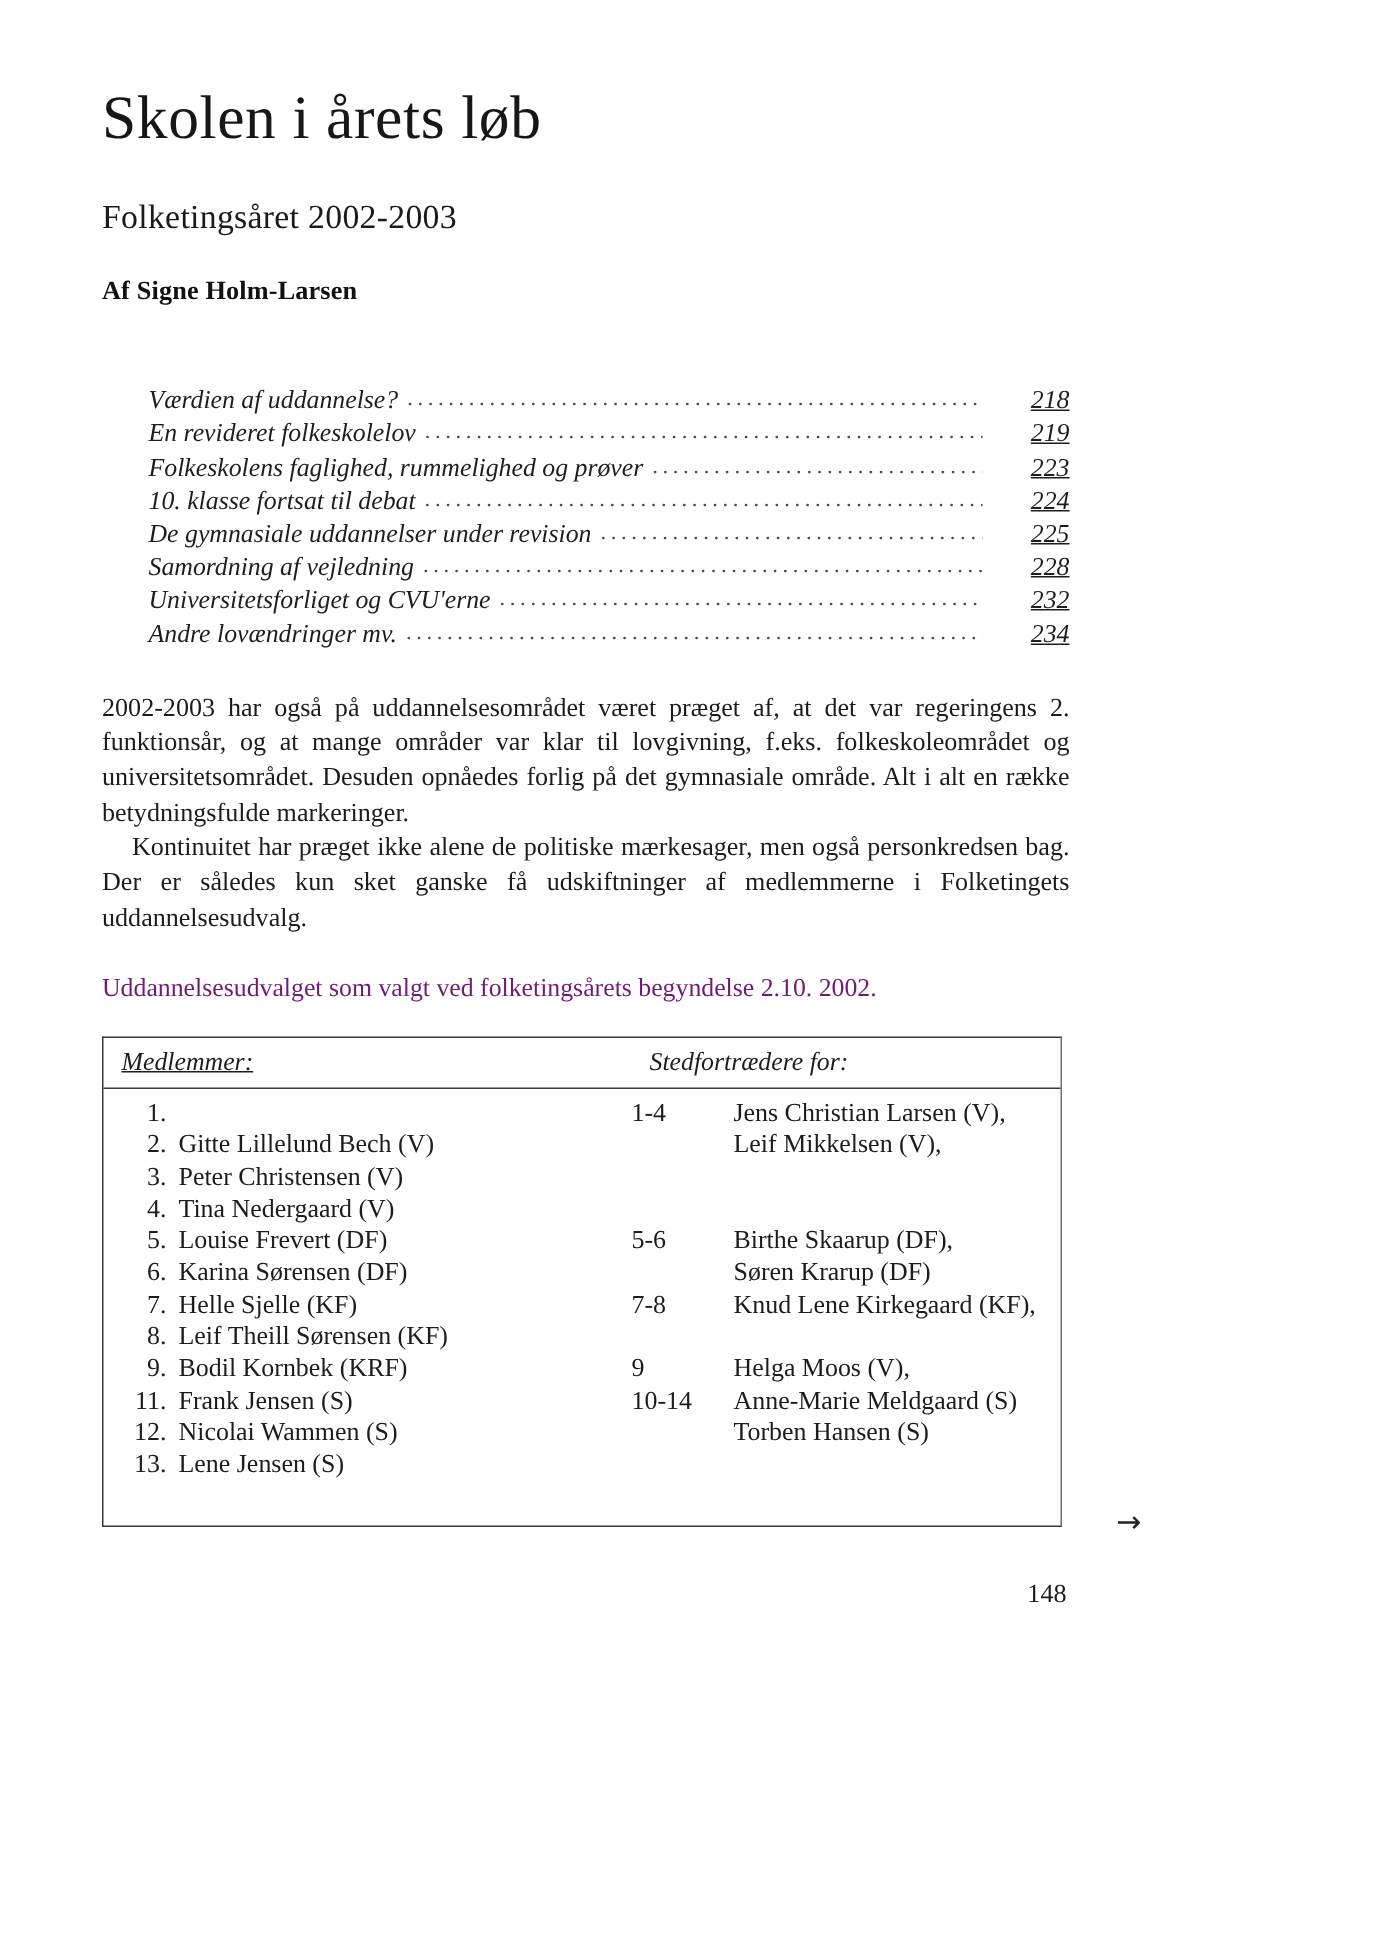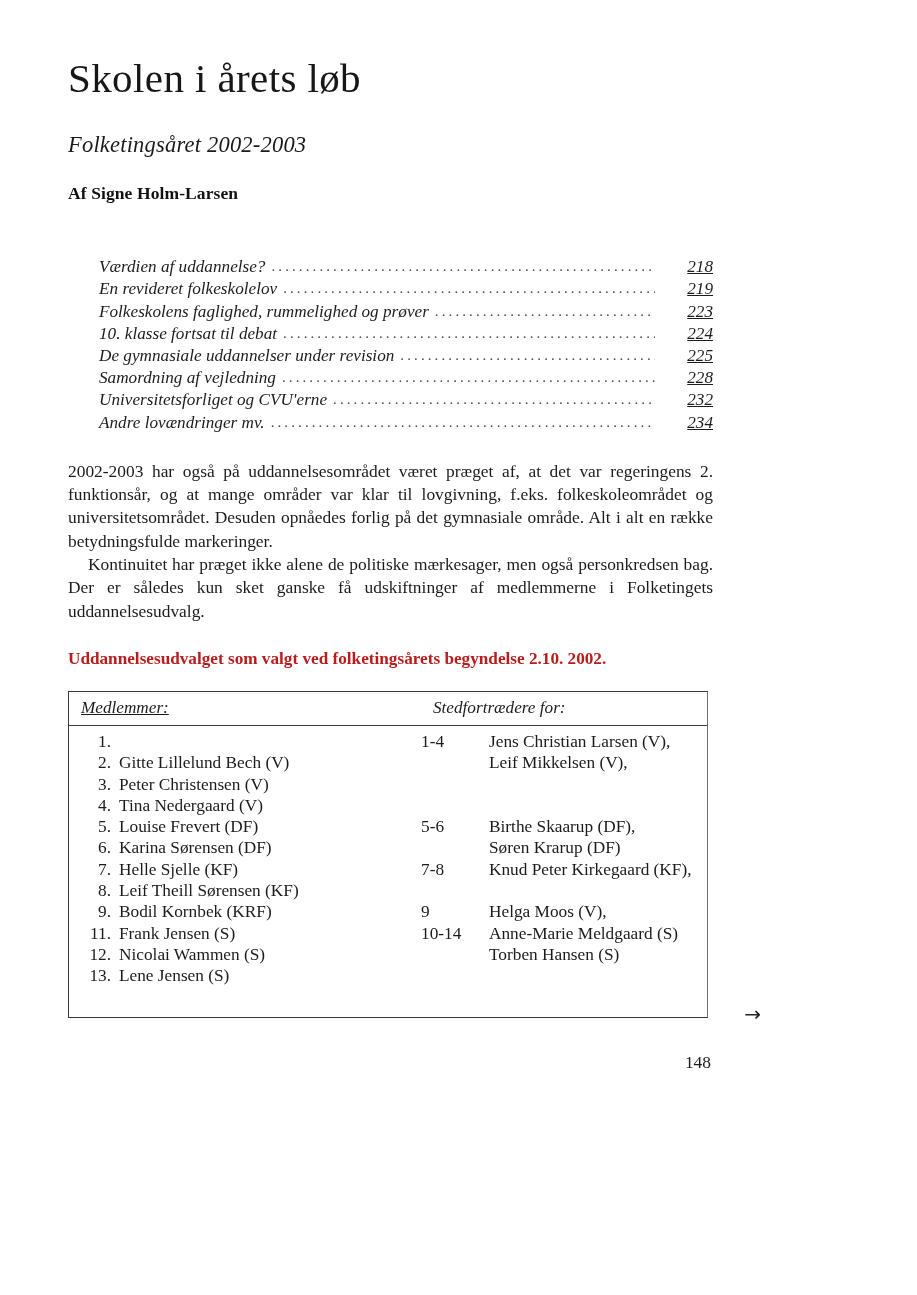--- a/index.html
+++ b/index.html
@@ -46,21 +46,20 @@
     font-size: 41px;
     font-weight: normal;
     letter-spacing: 0.4px;
     margin: 0;
     padding-top: 56px;
     line-height: 1.08;
     color: #171717;
   }
   .doc-subtitle {
     font-size: 22.5px;
-    font-style: italic;
     margin: 0;
     padding-top: 32px;
     letter-spacing: 0.2px;
     color: #1b1b1b;
   }
   .doc-author {
     font-size: 17.5px;
     font-weight: bold;
     margin: 0;
     padding-top: 25px;
@@ -113,24 +112,24 @@
     text-align: justify;
     margin: 0;
     color: #1c1c1c;
   }
   .para.indent {
     text-indent: 20px;
   }
 
   .section-heading {
     font-size: 17.2px;
-    font-weight: bold;
+    font-weight: normal;
     margin: 0;
     padding-top: 26px;
-    color: #b91c1c;
+    color: #701a75;
   }
 
   
   .table-wrap {
     position: relative;
     margin-top: 22px;
   }
   .committee-table {
     border: 1px solid #3a3a3a;
     border-right-color: #6e6e6e;
@@ -351,21 +350,21 @@
             <div class="range-row"></div>
           </div>
 
           <div class="col-subs">
             <div class="sub-row">Jens Christian Larsen (V),</div>
             <div class="sub-row">Leif Mikkelsen (V),</div>
             <div class="sub-row"></div>
             <div class="sub-row"></div>
             <div class="sub-row">Birthe Skaarup (DF),</div>
             <div class="sub-row">Søren Krarup (DF)</div>
-            <div class="sub-row">Knud Peter Kirkegaard (KF),</div>
+            <div class="sub-row">Knud Lene Kirkegaard (KF),</div>
             <div class="sub-row"></div>
             <div class="sub-row">Helga Moos (V),</div>
             <div class="sub-row">Anne-Marie Meldgaard (S)</div>
             <div class="sub-row">Torben Hansen (S)</div>
             <div class="sub-row"></div>
             <div class="sub-row"></div>
           </div>
 
         </div>
       </div>

